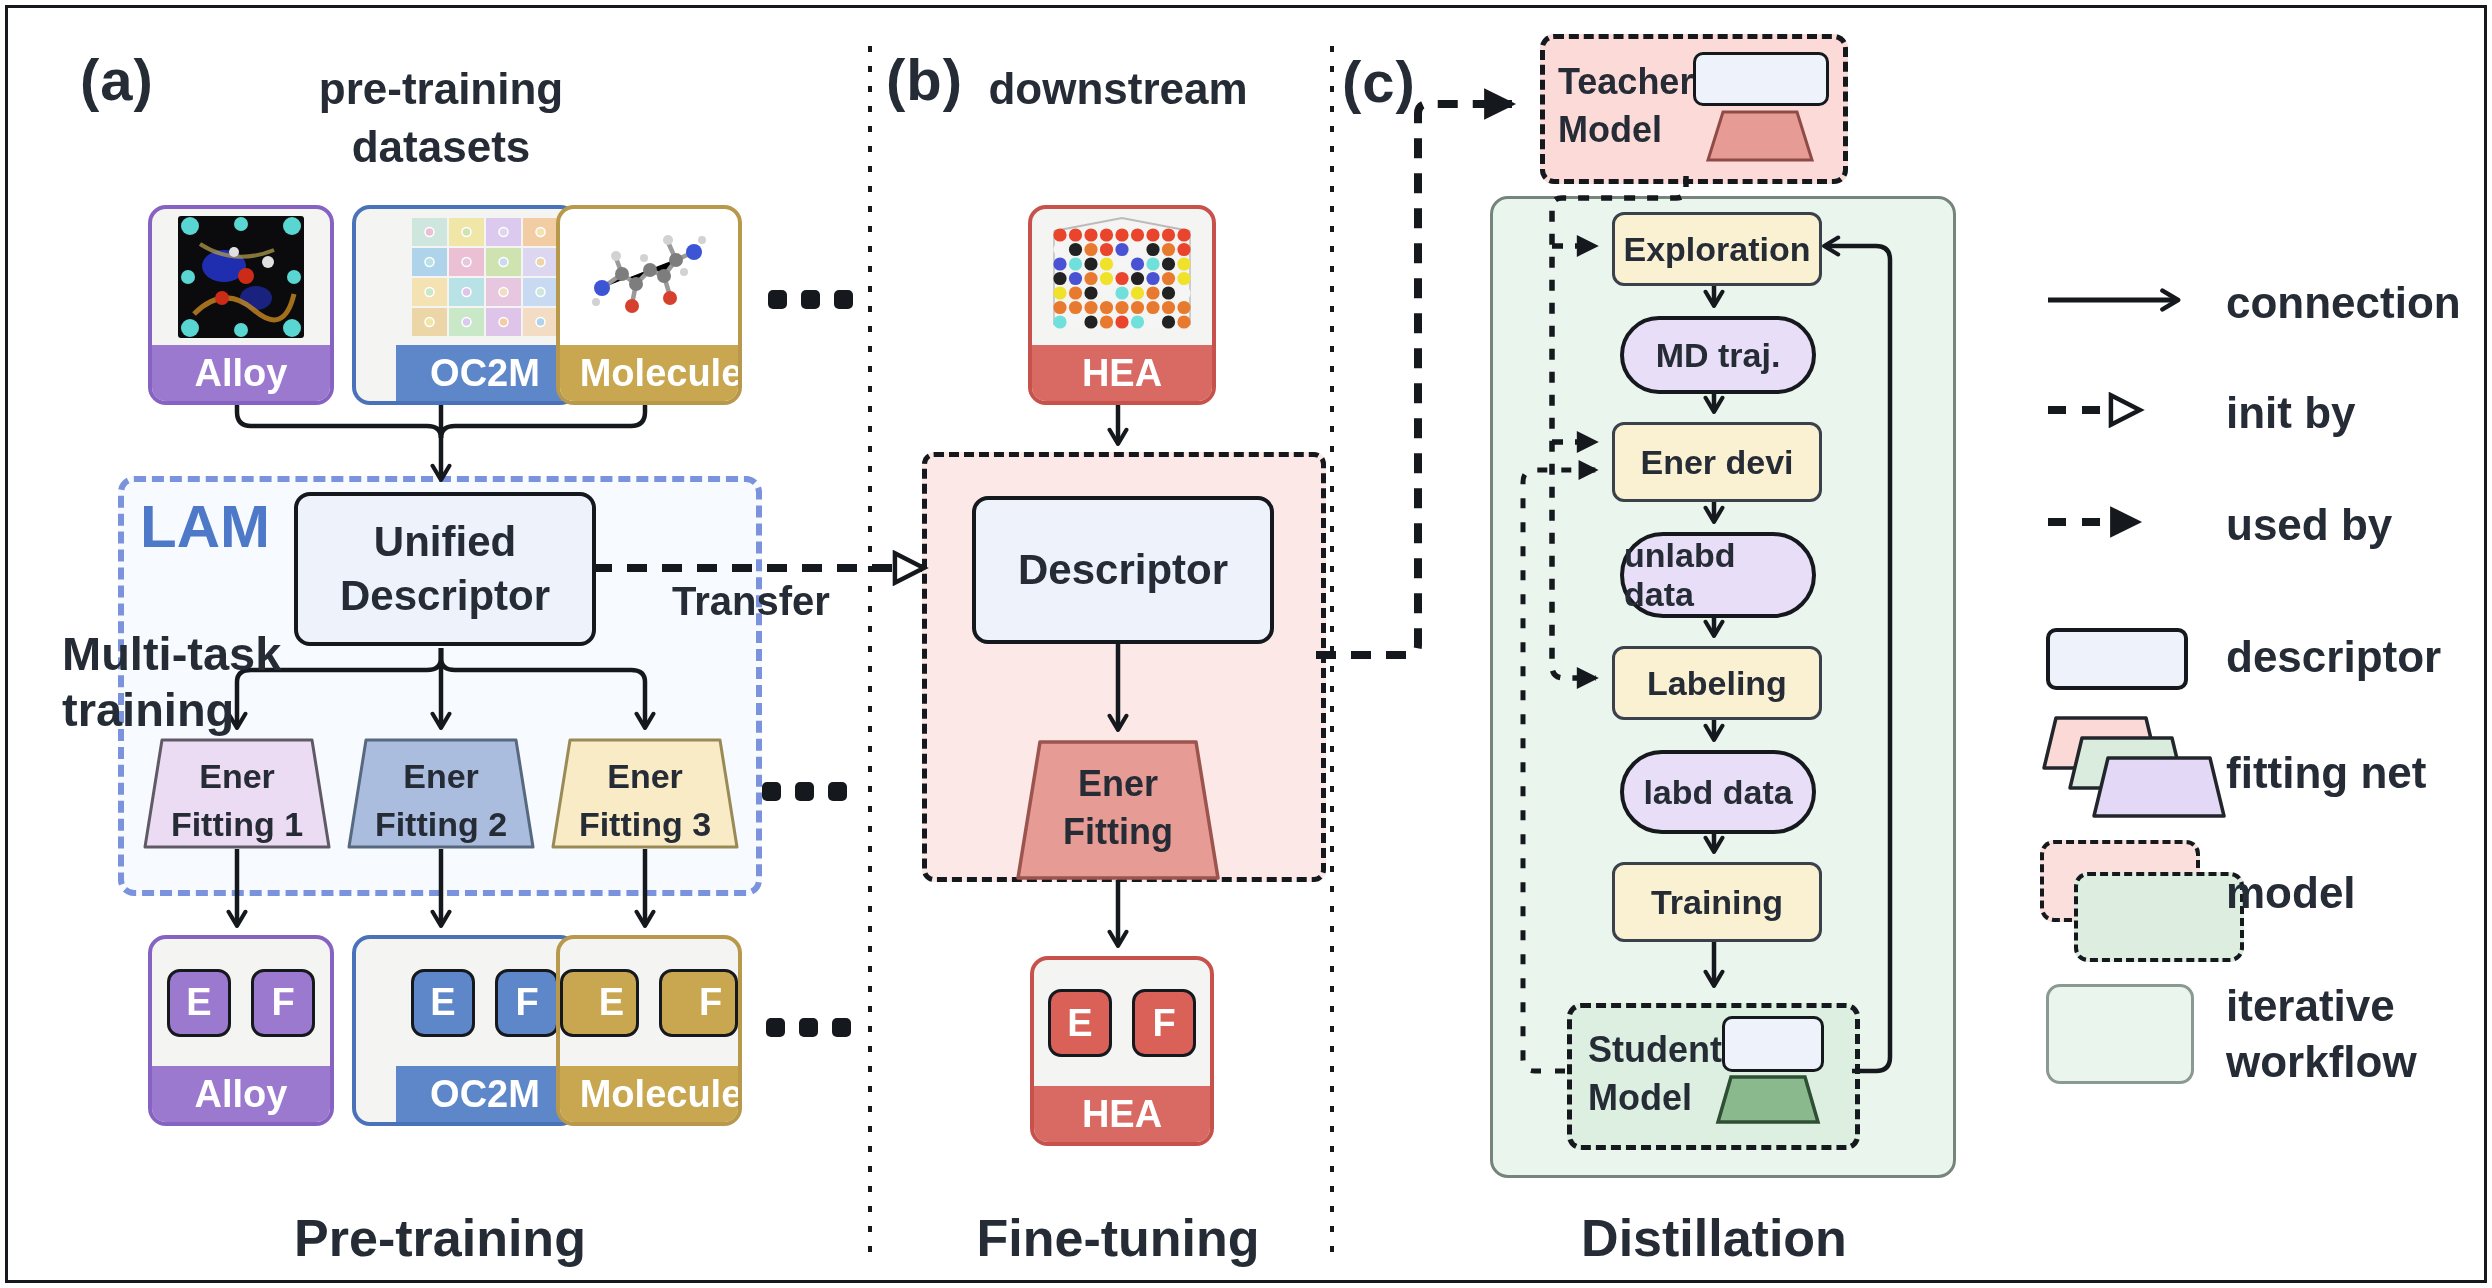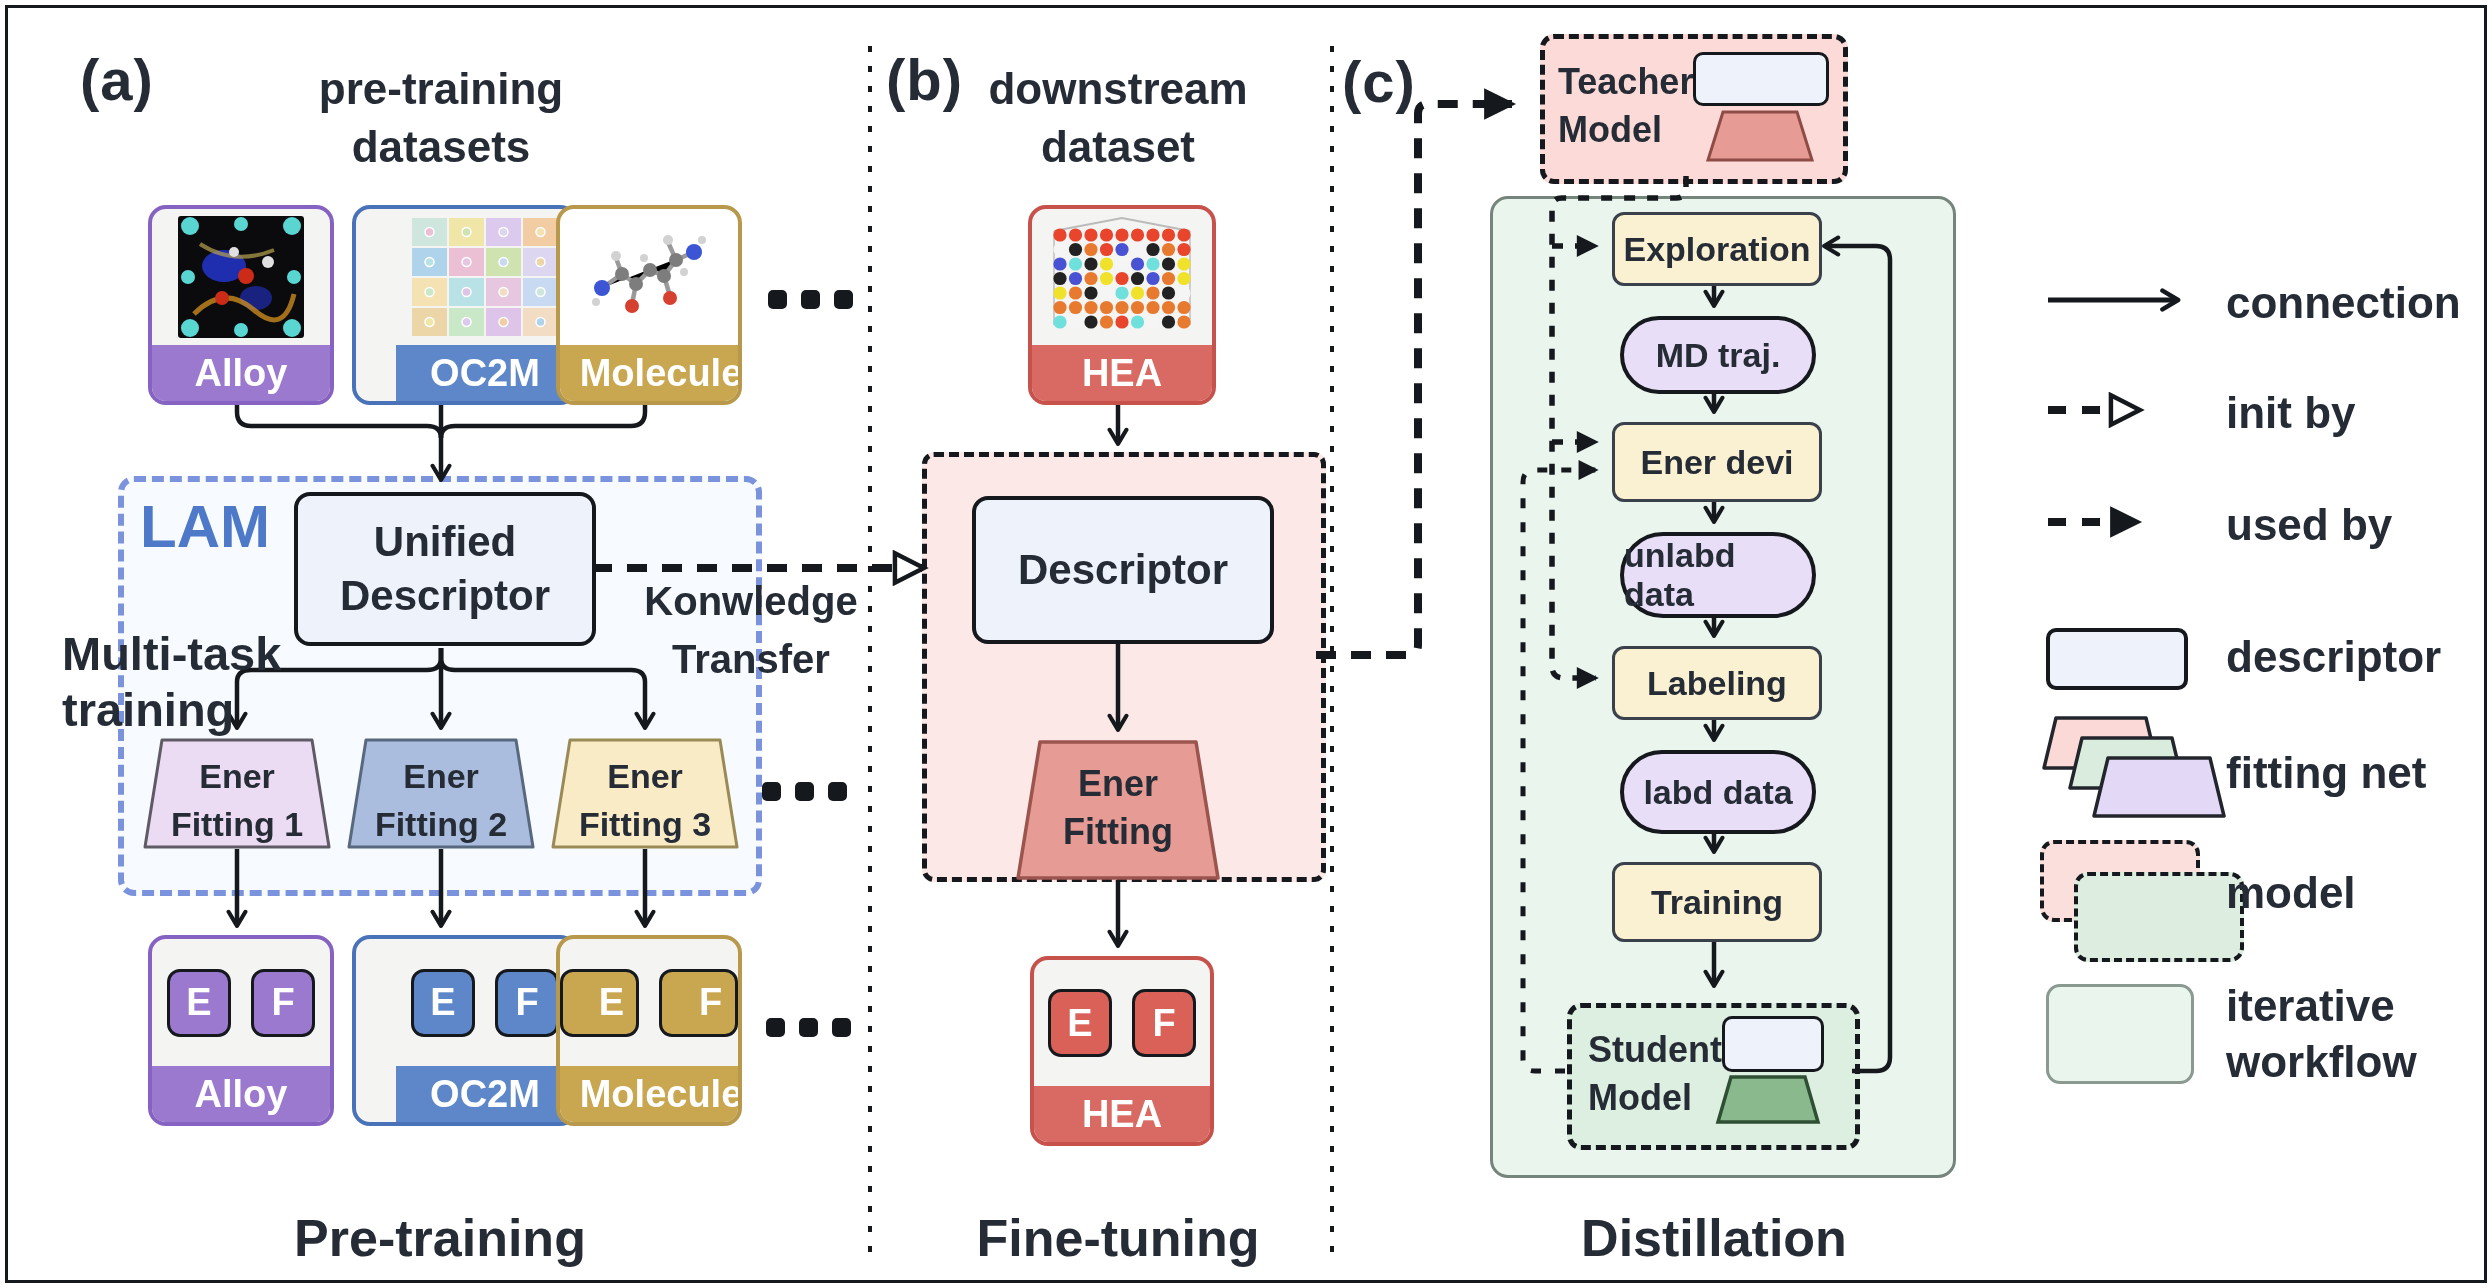--- a/index.html
+++ b/index.html
@@ -257,21 +257,20 @@
 <div class="abs node" style="left:294px;top:492px;width:294px;height:146px;">
   <div>Unified</div>
   <div>Descriptor</div>
 </div>
 
 <div class="abs two-line fg" style="left:62px;top:626px;font-size:47px;line-height:56px;">
   <div>Multi-task</div>
   <div>training</div>
 </div>
 <div class="abs two-line center fg" style="left:636px;top:572px;width:230px;font-size:40px;line-height:58px;">
-  <div>Konwledge</div>
   <div>Transfer</div>
 </div>
 
 <div class="abs two-line center fg" style="left:147px;top:752px;width:180px;font-size:34px;">
   <div>Ener</div>
   <div>Fitting 1</div>
 </div>
 <div class="abs two-line center fg" style="left:351px;top:752px;width:180px;font-size:34px;">
   <div>Ener</div>
   <div>Fitting 2</div>
@@ -311,21 +310,20 @@
     <i></i>
     <i></i>
     <i></i>
   </div>
 
 <div class="abs footer-label center fg" style="left:240px;top:1208px;width:400px;">Pre-training</div>
 
 <div class="abs panel-label fg" style="left:886px;top:46px;">(b)</div>
 <div class="abs title center fg" style="left:948px;top:60px;width:340px;">
   <div>downstream</div>
-  <div>dataset</div>
 </div>
 
 <div class="card theme-hea" style="left:1028px;top:205px;width:180px;height:192px;">
   <div class="thumb">
     <svg width="152" height="128" viewBox="0 0 152 128">
       <path d="M8,18 L76,5 L144,18" stroke="#bbbbbb" stroke-width="2" fill="none"></path>
       <path d="M8,18 V112 M144,18 V112" stroke="#cccccc" stroke-width="2" fill="none"></path>
       <g>
           <circle cx="14" cy="22" r="6.6" fill="#e8452c"></circle>
           <circle cx="29.5" cy="22" r="6.6" fill="#e8452c"></circle>

